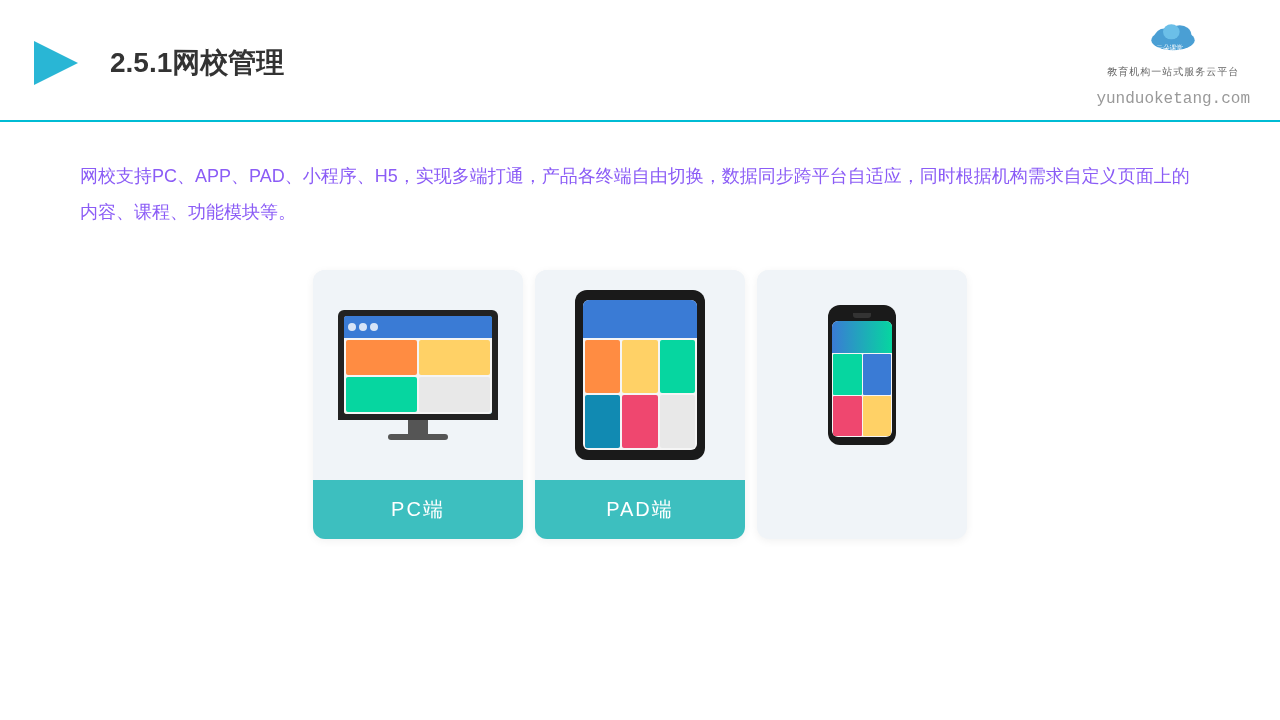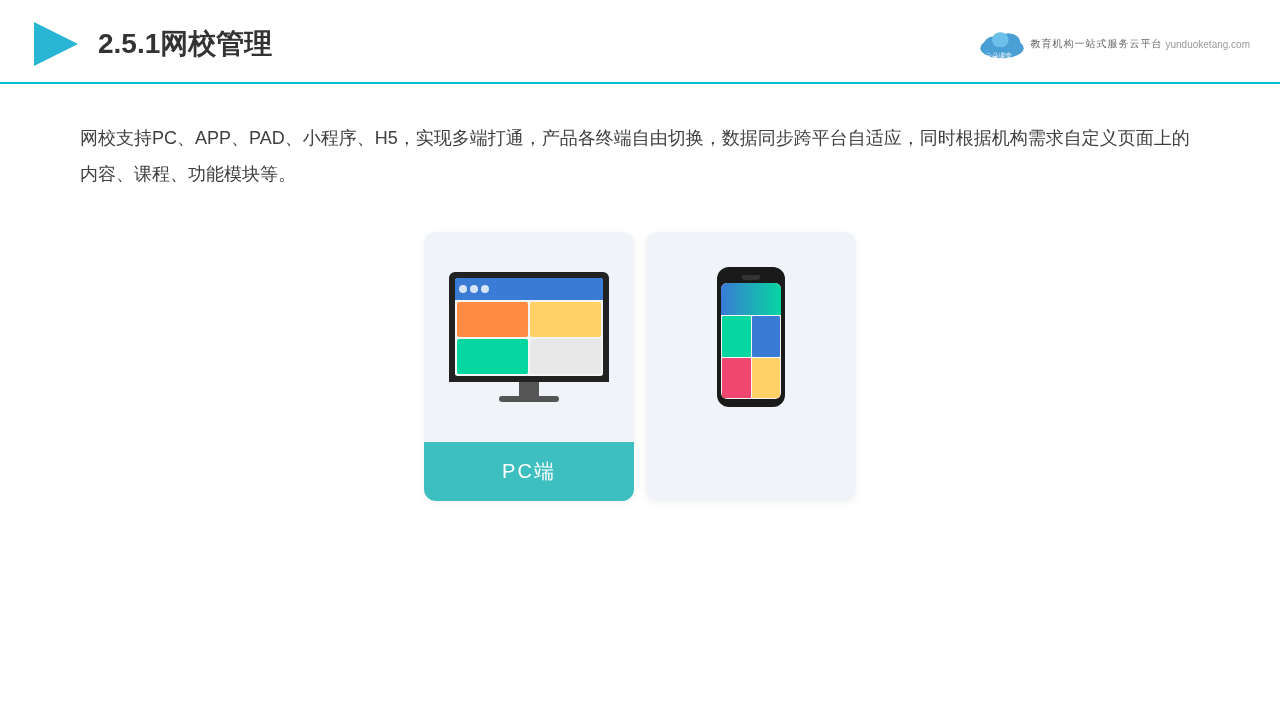--- a/index.html
+++ b/index.html
@@ -16,64 +16,65 @@
     .header {
       display: flex;
       align-items: center;
       justify-content: space-between;
       padding: 18px 30px 12px 30px;
       border-bottom: 2px solid #00bcd4;
     }
     .header-left {
       display: flex;
       align-items: center;
-      gap: 16px;
+      gap: 28px;
     }
     .play-icon {
       width: 52px;
       height: 52px;
     }
     .page-title {
       font-size: 28px;
       font-weight: bold;
       color: #333;
     }
     .logo-area {
       display: flex;
-      flex-direction: row;
-      align-items: center;
-      gap: 3px;
+      flex-direction: column;
+      align-items: center;
+      gap: 11px;
       margin-left: 45px;
     }
     .logo-cloud {
       display: flex;
       align-items: center;
       gap: 6px;
     }
     .logo-icon {
       width: 50px;
       height: 36px;
     }
     .logo-tagline {
       font-size: 10px;
       color: #666;
       letter-spacing: 1px;
       text-align: center;
     }
     .logo-url {
-      font-size: 10px;
+      font-size: 16px;
       color: #999;
       text-align: center;
+      font-family: Liberation Mono, monospace;
     }
 
     
     .description {
       padding: 36px 80px 20px 80px;
       font-size: 18px;
-      color: #404040;
+      color: #8b5cf6;
       line-height: 2;
     }
 
     
     .cards-container {
       display: flex;
       gap: 12px;
       padding: 20px 60px;
       justify-content: center;
     }
@@ -365,20 +366,38 @@
           </div>
         </div>
         <div class="monitor-stand"></div>
         <div class="monitor-base"></div>
       </div>
     </div>
     <div class="card-label">PC端</div>
   </div>
 
 
+  <div class="card">
+    <div class="card-image-area">
+      <div class="tablet-mockup">
+        <div class="tablet-screen">
+          <div class="tablet-header"></div>
+          <div class="tablet-grid">
+            <div class="tg-block tgb1"></div>
+            <div class="tg-block tgb2"></div>
+            <div class="tg-block tgb3"></div>
+            <div class="tg-block tgb4"></div>
+            <div class="tg-block tgb5"></div>
+            <div class="tg-block tgb6"></div>
+          </div>
+        </div>
+      </div>
+    </div>
+    <div class="card-label">PAD端</div>
+  </div>
 
 
   <div class="card">
     <div class="card-image-area">
       <div class="small-phone">
         <div class="small-phone-notch"></div>
         <div class="small-phone-screen">
           <div class="sp-header" style="background: linear-gradient(90deg, #3a7bd5, #06d6a0);"></div>
           <div class="sp-grid">
             <div class="spb spb2"></div>

